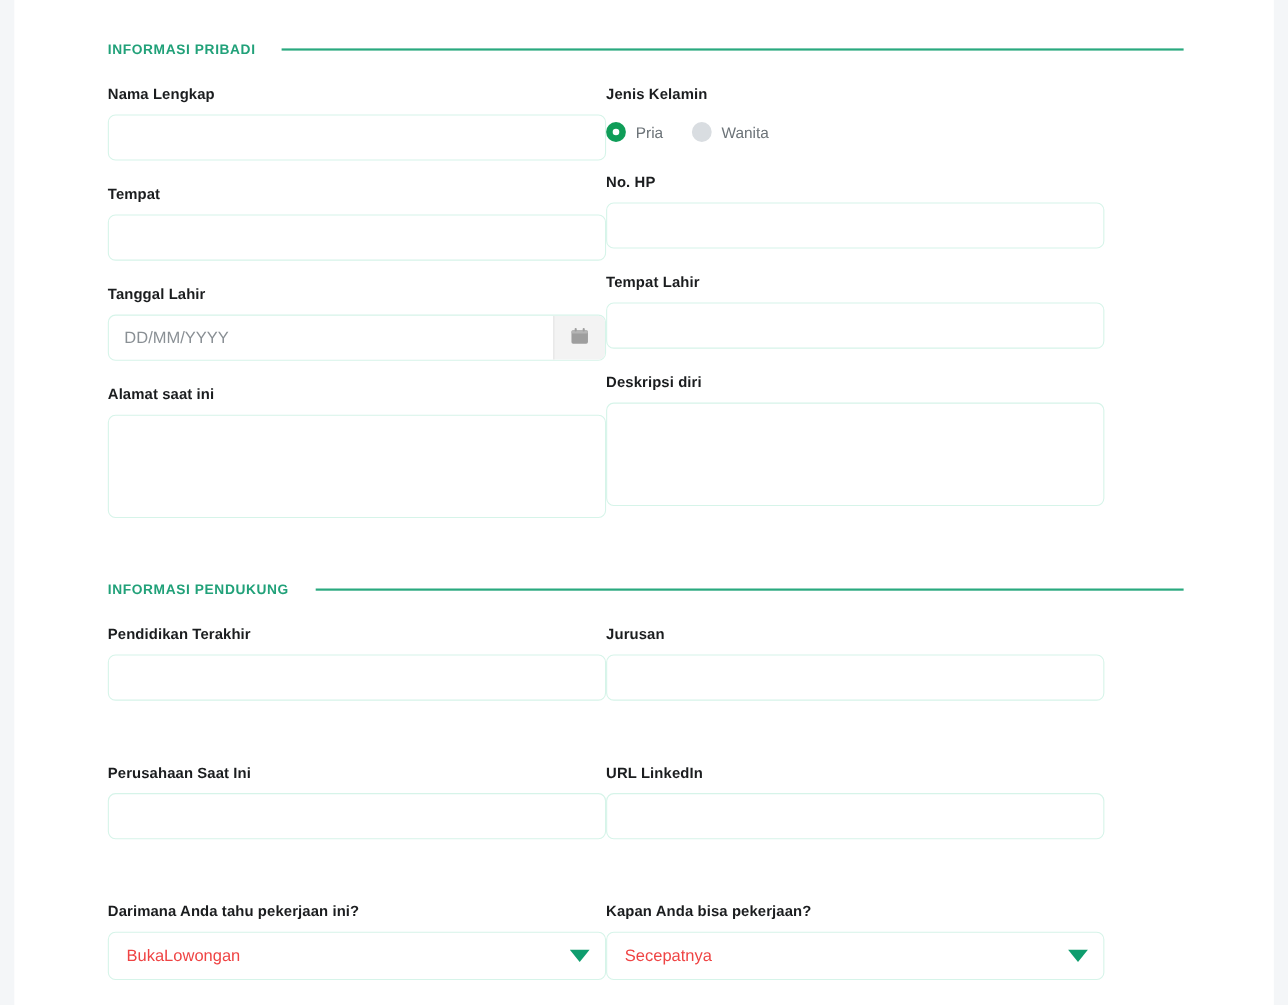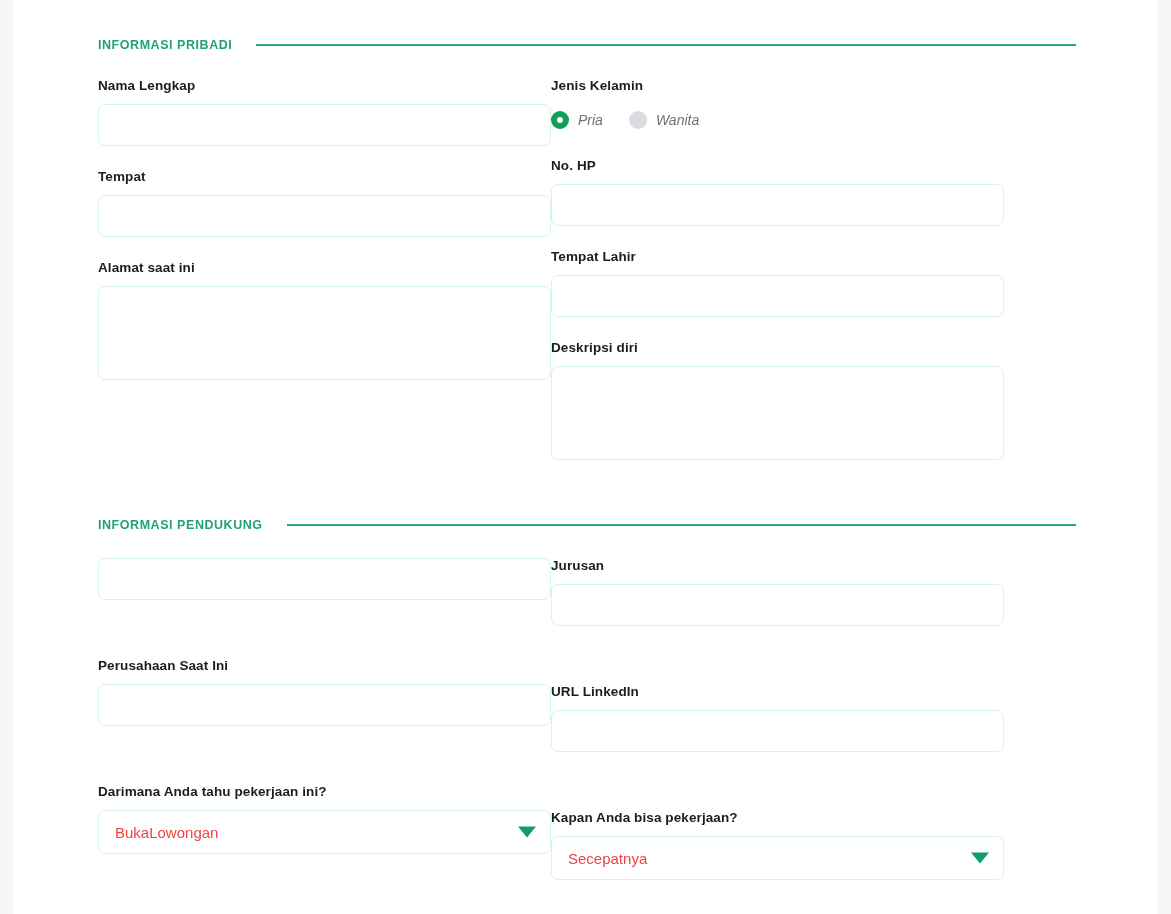--- a/index.html
+++ b/index.html
@@ -144,21 +144,20 @@
     padding: 0;
   }
 
   
   .radio-group {
     display: flex;
     align-items: center;
     gap: 26px;
     height: 30px;
     margin-top: 12px;
-    font-style: italic;
   }
   .radio-opt {
     display: flex;
     align-items: center;
     gap: 9px;
     cursor: pointer;
   }
   .radio-dot {
     width: 18px;
     height: 18px;
@@ -237,20 +236,36 @@
           <div class="field">
             <label class="field-label">Nama Lengkap</label>
             <input class="text-input" type="text" placeholder="" style="">
           </div>
 
           <div class="field">
             <label class="field-label">Tempat</label>
             <input class="text-input" type="text" placeholder="" style="">
           </div>
 
+          <div class="field">
+            <label class="field-label">Tanggal Lahir</label>
+            <div class="date-wrap">
+              <input class="date-input" type="text" placeholder="DD/MM/YYYY" style="">
+              <button class="cal-btn" type="button">
+                <span>
+                  <svg width="20" height="20" viewBox="0 0 20 20" aria-hidden="true">
+                    <rect x="2.5" y="4.2" width="15" height="12.2" rx="1.6" fill="#9e9e9e"></rect>
+                    <rect x="2.5" y="4.2" width="15" height="3.0" rx="1.4" fill="#b4b4b4"></rect>
+                    <rect x="5.4" y="2.2" width="1.9" height="3.2" rx="0.9" fill="#9e9e9e"></rect>
+                    <rect x="12.7" y="2.2" width="1.9" height="3.2" rx="0.9" fill="#9e9e9e"></rect>
+                  </svg>
+                </span>
+              </button>
+            </div>
+          </div>
 
           <div class="field tall">
             <label class="field-label">Alamat saat ini</label>
             <textarea class="text-area" placeholder="" style=""></textarea>
           </div>
 
         </div>
 
         <div class="col">
 
@@ -289,20 +304,21 @@
       <div class="section-head second">
         <span class="section-title">INFORMASI PENDUKUNG</span>
         <span class="section-rule"></span>
       </div>
 
       <div class="row">
 
         <div class="col">
 
           <div class="field">
+            <label class="field-label">Pendidikan Terakhir</label>
             <input class="text-input" type="text" placeholder="" style="">
           </div>
 
           <div class="spacer-lg"></div>
 
           <div class="field">
             <label class="field-label">Perusahaan Saat Ini</label>
             <input class="text-input" type="text" placeholder="" style="">
           </div>
 

